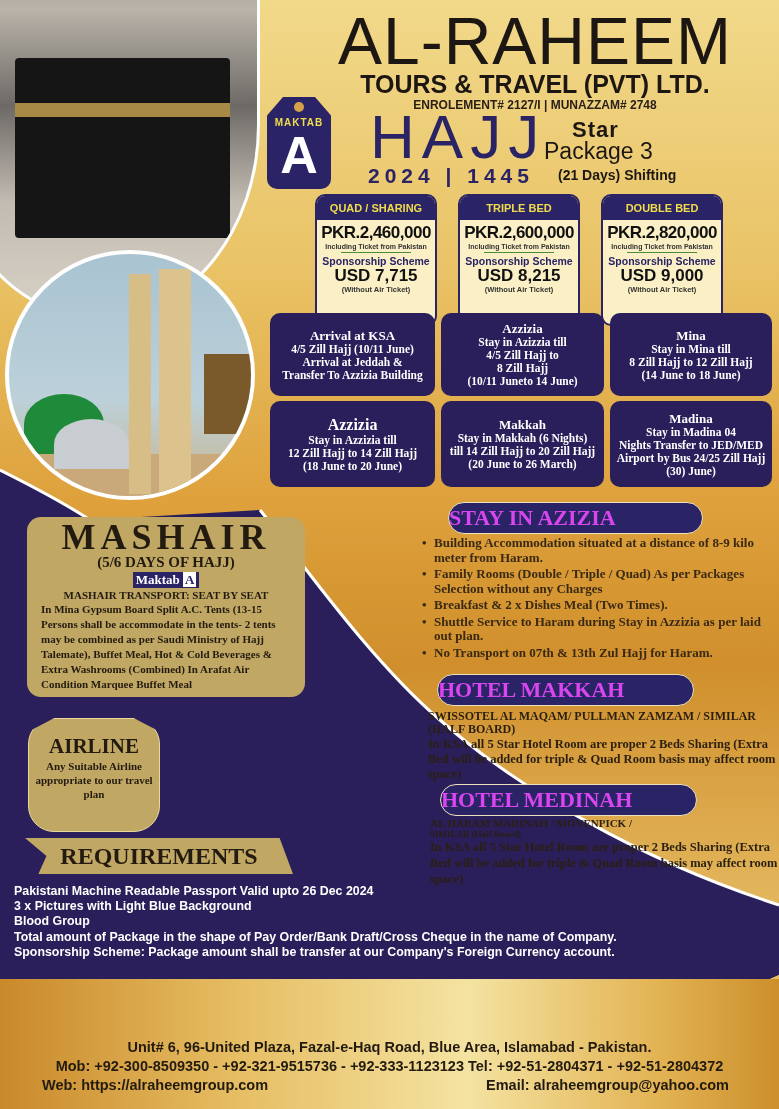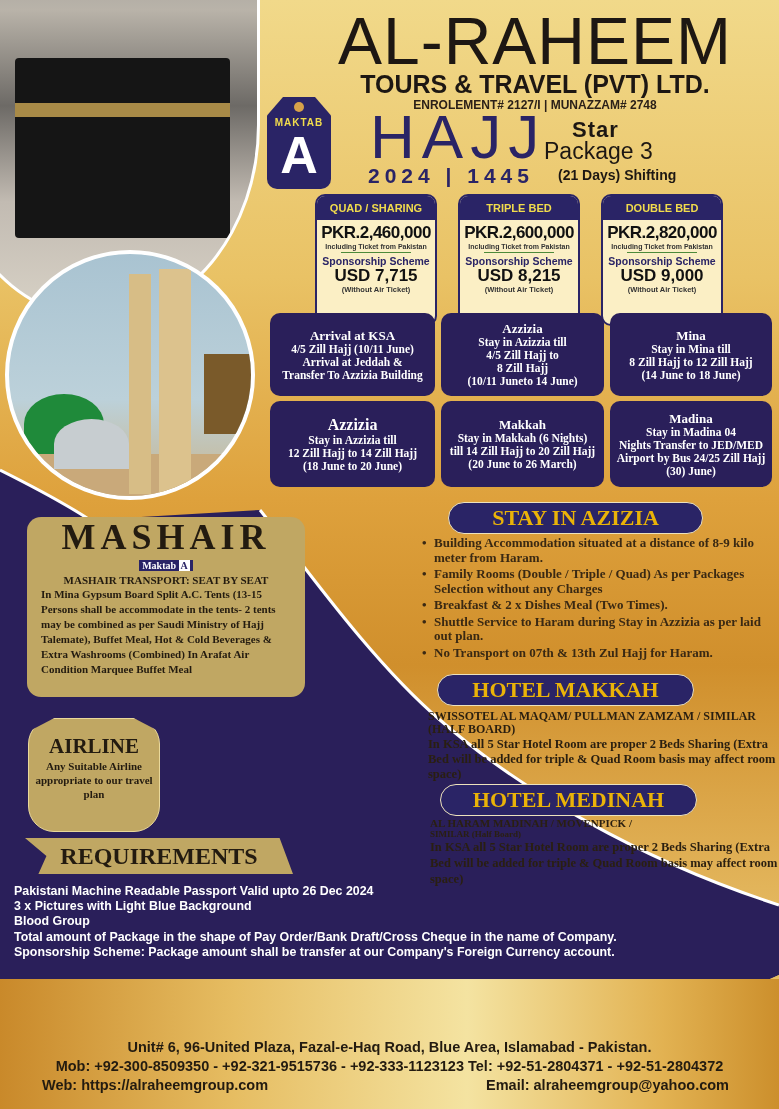--- a/index.html
+++ b/index.html
@@ -91,27 +91,27 @@
   .itin-row1 { height: 83px; }
   .itin-row2 { height: 86px; }
   .itin-title { font-size: 13px; line-height: 15px; }
   .itin-title.lg { font-size: 16px; line-height: 18px; }
   .itin-line { font-size: 11.5px; line-height: 13px; }
 
   
   .mashair { position: absolute; left: 27px; top: 517px; width: 278px; height: 180px; background: #c0a763; border-radius: 14px; text-align: center; font-family: "Liberation Serif", serif; color: #231b10; padding-top: 2px; }
   .mashair-title { font-size: 36px; font-weight: bold; letter-spacing: 5px; line-height: 36px; }
   .mashair-sub { font-size: 15px; font-weight: bold; line-height: 15px; }
-  .mashair-badge { display: inline-block; background: #2a2466; color: #fff; font-size: 10px; font-weight: bold; padding: 0 3px; margin-top: 1px; }
+  .mashair-badge { display: inline-block; background: #2a2466; color: #fff; font-size: 13px; font-weight: bold; padding: 0 3px; margin-top: 1px; }
   .mashair-badge .a { background: #fff; color: #2a2466; padding: 0 2px; }
   .mashair-transport { font-size: 11px; font-weight: bold; margin-top: 1px; }
   .mashair-body { font-size: 11px; font-weight: bold; text-align: left; padding: 0 14px; line-height: 15px; margin-top: 1px; }
 
   
-  .pill { position: absolute; background: #2a2466; border-radius: 18px; color: #eab308; font-family: "Liberation Serif", serif; font-weight: bold; text-align: center; border: 1px solid #ede2bd; }
+  .pill { position: absolute; background: #2a2466; border-radius: 18px; color: #d946ef; font-family: "Liberation Serif", serif; font-weight: bold; text-align: left; border: 1px solid #ede2bd; }
   .pill-azizia { left: 448px; top: 502px; width: 255px; height: 32px; font-size: 22px; line-height: 30px; }
   .pill-makkah { left: 437px; top: 674px; width: 257px; height: 32px; font-size: 22px; line-height: 30px; }
   .pill-medinah { left: 440px; top: 784px; width: 257px; height: 32px; font-size: 22px; line-height: 30px; }
   .azizia-list { position: absolute; left: 420px; top: 536px; width: 355px; font-family: "Liberation Serif", serif; font-weight: bold; font-size: 13px; color: #3a2913; line-height: 14.5px; list-style: none; }
   .azizia-list li { padding-left: 14px; position: relative; margin-bottom: 2px; }
   .azizia-list li::before { content: "•"; position: absolute; left: 2px; top: 0; }
   .hotel-text { position: absolute; font-family: "Liberation Serif", serif; font-weight: bold; color: #2a1f10; }
   .hotel-makkah-name { left: 428px; top: 710px; width: 350px; font-size: 12px; line-height: 13px; }
   .hotel-makkah-desc { left: 428px; top: 737px; width: 350px; font-size: 12.5px; line-height: 15px; }
   .hotel-medinah-name { left: 430px; top: 818px; width: 350px; font-size: 11px; line-height: 11px; }
@@ -241,20 +241,21 @@
     <div class="itin-title">Madina</div>
     <div class="itin-line">Stay in Madina 04</div>
     <div class="itin-line">Nights Transfer to JED/MED</div>
     <div class="itin-line">Airport by Bus 24/25 Zill Hajj</div>
     <div class="itin-line">(30) June)</div>
   </div>
 </div>
 
 <div class="mashair">
   <div class="mashair-title">MASHAIR</div>
+  <div class="mashair-sub">(5/6 DAYS OF HAJJ)</div>
   <div class="mashair-badge"><span>Maktab</span> <span class="a">A</span></div>
   <div class="mashair-transport">MASHAIR TRANSPORT: SEAT BY SEAT</div>
   <div class="mashair-body">In Mina Gypsum Board Split A.C. Tents (13-15 Persons shall be accommodate in the tents- 2 tents may be combined as per Saudi Ministry of  Hajj  Talemate), Buffet Meal, Hot &amp; Cold Beverages &amp; Extra Washrooms (Combined) In Arafat Air Condition Marquee Buffet Meal</div>
 </div>
 
 <div class="pill pill-azizia">STAY IN AZIZIA</div>
 <ul class="azizia-list">
   <li>Building Accommodation situated at a distance of 8-9  kilo meter   from Haram.</li>
   <li>Family Rooms (Double / Triple / Quad) As per Packages Selection without any Charges</li>
   <li>Breakfast &amp; 2 x Dishes Meal (Two Times).</li>

